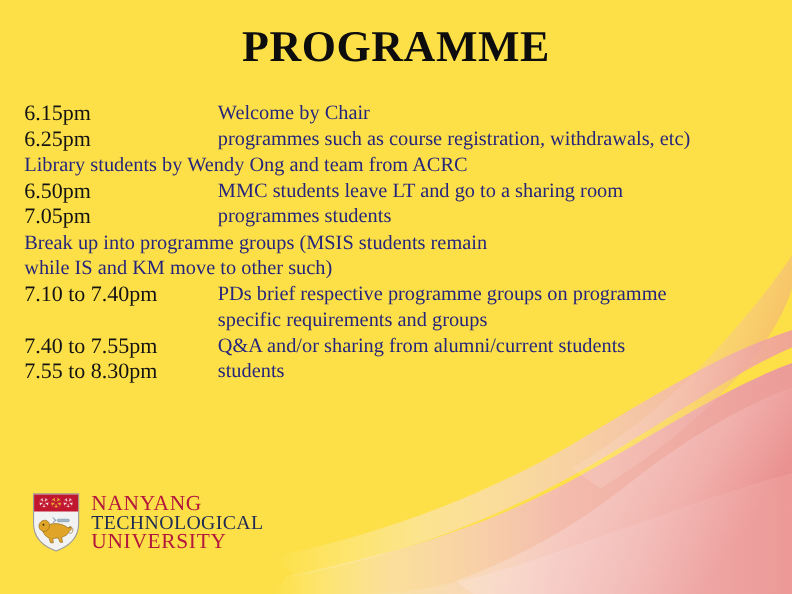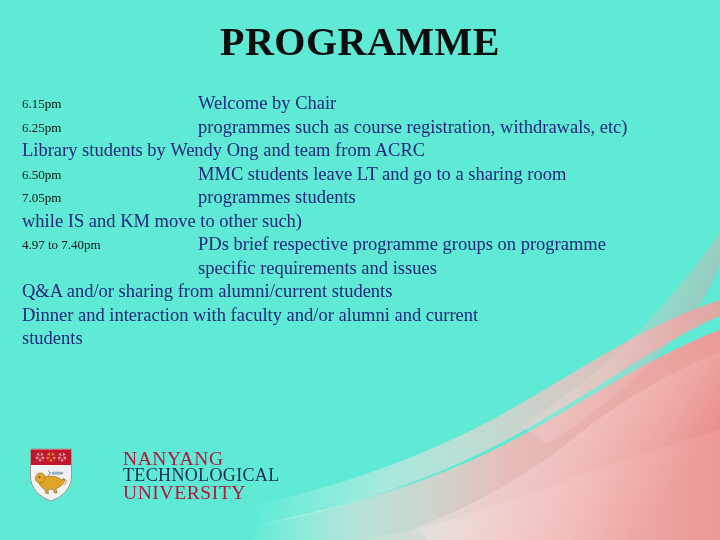--- a/index.html
+++ b/index.html
@@ -13,21 +13,21 @@
     font-family: "Liberation Serif", "DejaVu Serif", serif;
     overflow: hidden;
     position: relative;
   }
 
   #slide {
     position: absolute;
     top: 0; left: 0;
     width: 720px;
     height: 540px;
-    background: #5eead4;
+    background: #fde047;
     overflow: hidden;
   }
 
   
   #swoosh-layer {
     position: absolute;
     left: 0; top: 0;
     width: 720px;
     height: 540px;
     pointer-events: none;
@@ -62,21 +62,21 @@
   .row {
     display: flex;
     align-items: flex-start;
     margin-bottom: 0px;
   }
 
   .time {
     flex: 0 0 176px;
     width: 176px;
     font-family: "Liberation Serif", "DejaVu Serif", serif;
-    font-size: 13px;
+    font-size: 20px;
     line-height: 23.5px;
     color: #131313;
     white-space: nowrap;
   }
 
   .desc {
     flex: 1 1 auto;
     font-family: "Liberation Serif", "DejaVu Serif", serif;
     font-size: 18.5px;
     line-height: 23.5px;
@@ -90,21 +90,20 @@
   
   #ntu-logo {
     position: absolute;
     left: 28px;
     top: 444px;
     width: 180px;
     height: 62px;
     display: flex;
     align-items: center;
     z-index: 3;
-    gap: 40px;
   }
 
   #ntu-crest {
     width: 46px;
     height: 56px;
     flex: 0 0 46px;
     margin-right: 9px;
   }
 
   #ntu-wordmark {
@@ -223,41 +222,43 @@
 
     <div class="row">
       <div class="time">7.05pm</div>
       <div class="desc">
         <span class="cont">programmes students</span>
       </div>
     </div>
 
     <div class="row">
       <div class="desc">
+        <span>Break up into programme groups (MSIS students remain</span>
         <span class="cont">while IS and KM move to other such)</span>
       </div>
     </div>
 
     <div class="row">
-      <div class="time">4.97 to 7.40pm</div>
+      <div class="time">7.10 to 7.40pm</div>
       <div class="desc">
         <span>PDs brief respective programme groups on programme</span>
-        <span class="cont">specific requirements and issues</span>
-      </div>
-    </div>
-
-    <div class="row">
+        <span class="cont">specific requirements and groups</span>
+      </div>
+    </div>
+
+    <div class="row">
+      <div class="time">7.40 to 7.55pm</div>
       <div class="desc">
         <span>Q&amp;A and/or sharing from alumni/current students</span>
       </div>
     </div>
 
     <div class="row">
-      <div class="desc">
-        <span>Dinner and interaction with faculty and/or alumni and current</span>
+      <div class="time">7.55 to 8.30pm</div>
+      <div class="desc">
         <span class="cont">students</span>
       </div>
     </div>
 
   </div>
 
   <div id="ntu-logo">
 
     <svg id="ntu-crest" viewBox="0 0 92 112" xmlns="http://www.w3.org/2000/svg">
 

